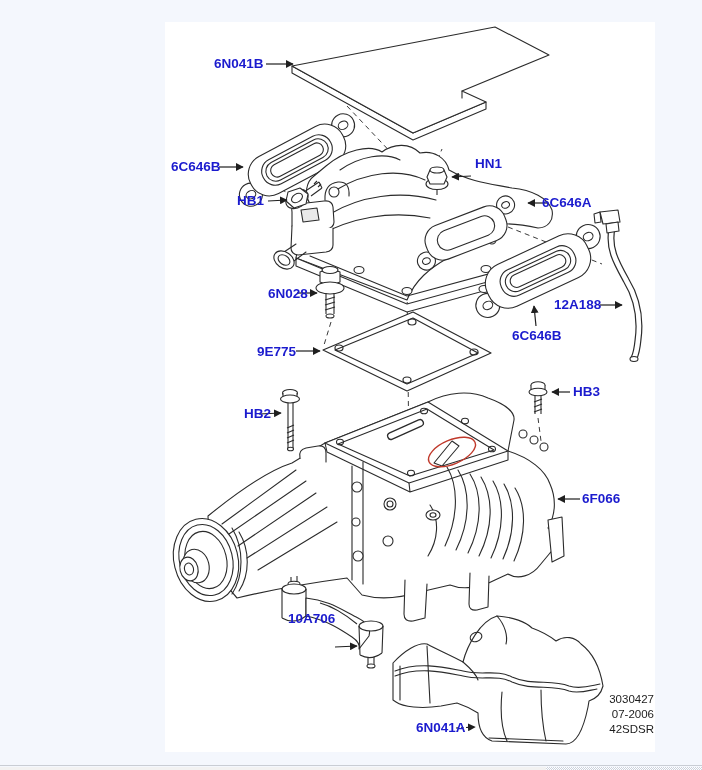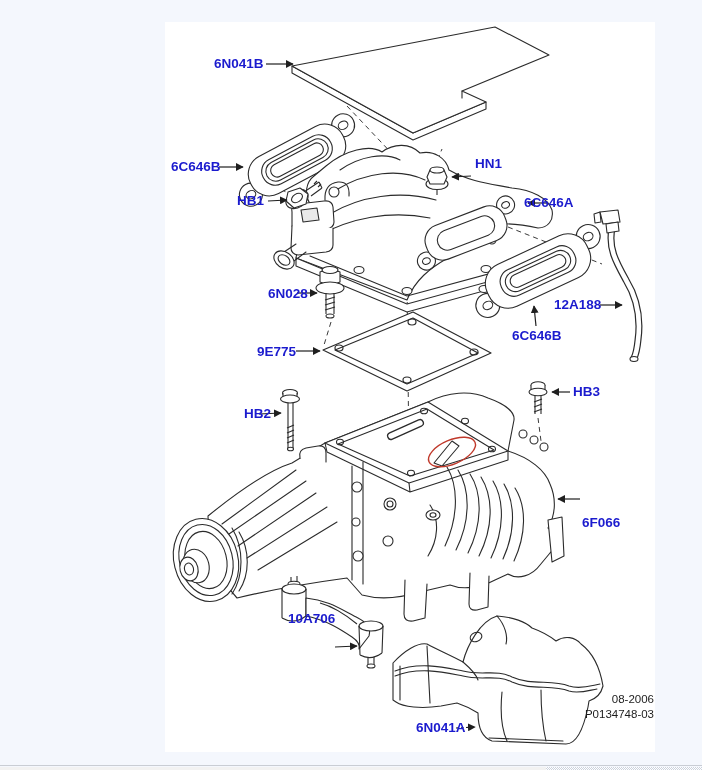--- a/index.html
+++ b/index.html
@@ -275,33 +275,34 @@
       <path d="M580,499 L558,499" marker-end="url(#arw)"></path>
       <path d="M335,647 L357,646" marker-end="url(#arw)"></path>
       <path d="M456,728 L475,727" stroke-dasharray="2.5,2.5" marker-end="url(#arw)"></path>
     </g>
   </svg>
 
   <div class="callout" style="left:214px;top:56px">6N041B</div>
   <div class="callout" style="left:171px;top:159px">6C646B</div>
   <div class="callout" style="left:237px;top:193px">HB1</div>
   <div class="callout" style="left:475px;top:156px">HN1</div>
-  <div class="callout" style="left:524px;top:195px">6C646A</div>
+  <div class="callout" style="left:542px;top:195px">6C646A</div>
   <div class="callout" style="left:268px;top:286px">6N028</div>
   <div class="callout" style="left:554px;top:297px">12A188</div>
   <div class="callout" style="left:512px;top:328px">6C646B</div>
   <div class="callout" style="left:257px;top:344px">9E775</div>
   <div class="callout" style="left:244px;top:406px">HB2</div>
   <div class="callout" style="left:573px;top:384px">HB3</div>
-  <div class="callout" style="left:582px;top:515px">6F066</div>
+  <div class="callout" style="left:582px;top:491px">6F066</div>
   <div class="callout" style="left:288px;top:611px">10A706</div>
   <div class="callout" style="left:416px;top:720px">6N041A</div>
 
   <div id="footer">
-    <div>08-2006</div>
-    <div>P0134748-03</div>
+    <div>3030427</div>
+    <div>07-2006</div>
+    <div>42SDSR</div>
   </div>
 
   <div id="scrollstrip">
     <div id="scroll-thumb"></div>
     <div id="scroll-track"></div>
   </div>
 </div>
 
 </body></html>

